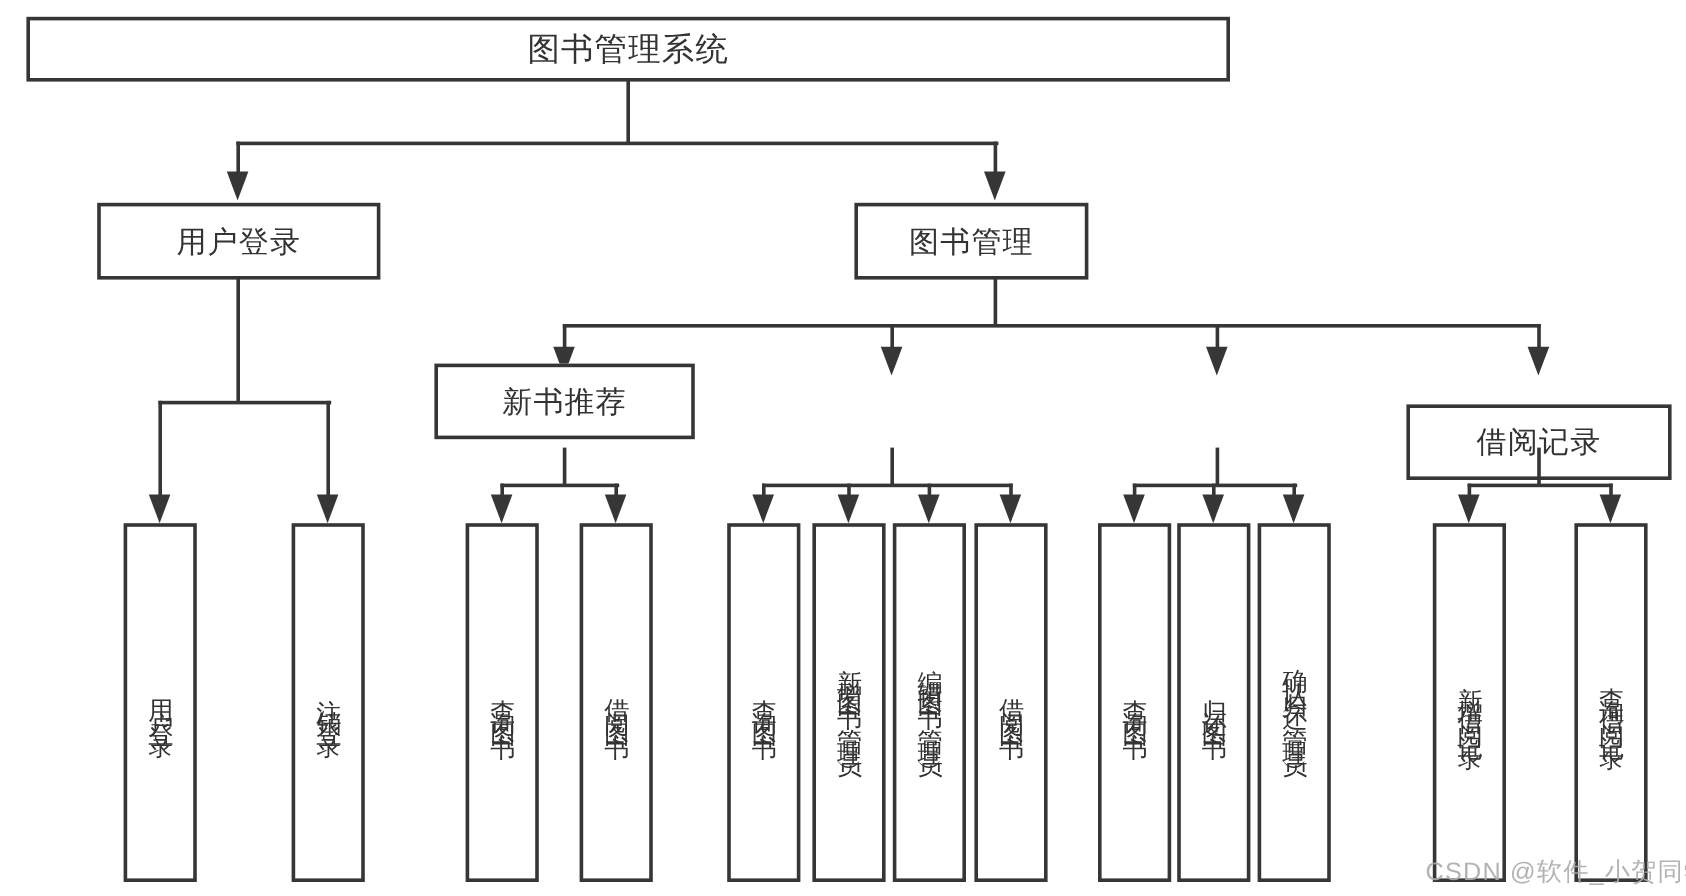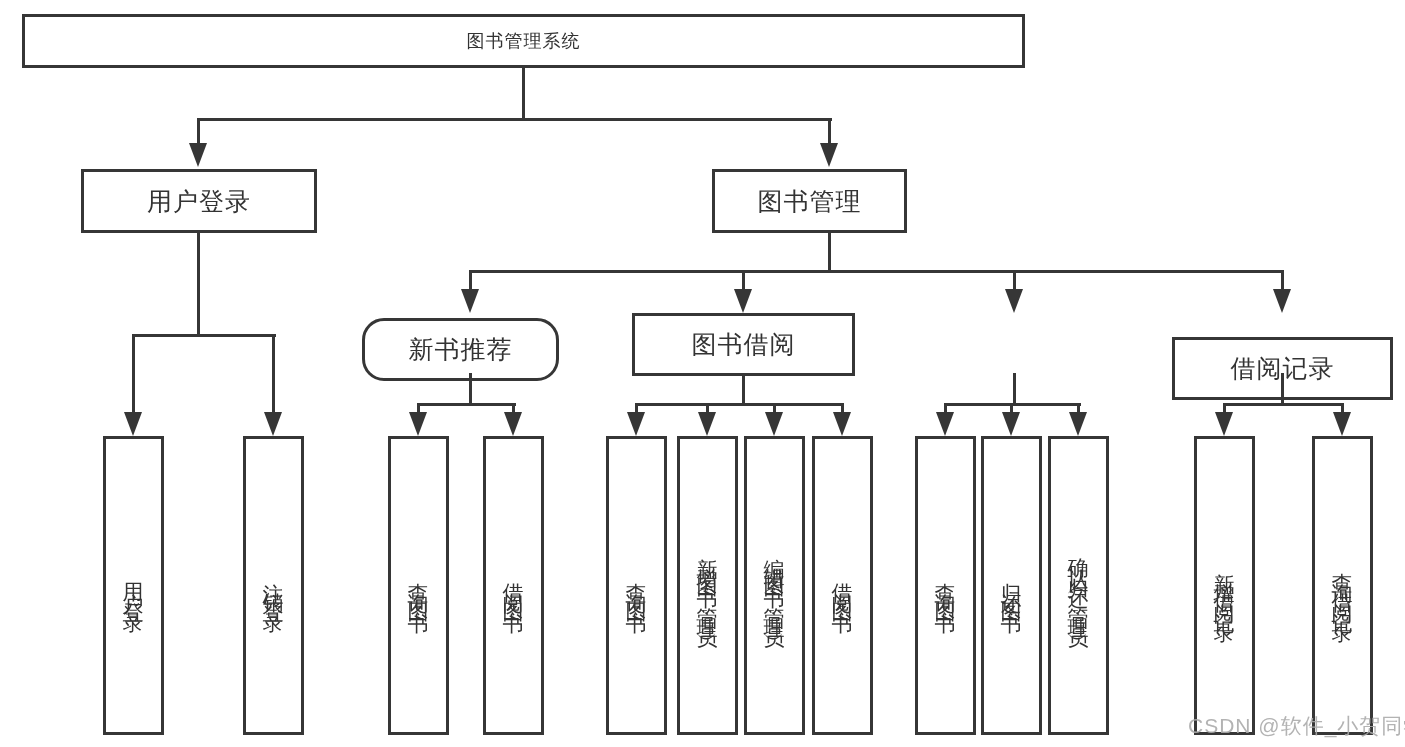--- a/index.html
+++ b/index.html
@@ -18,21 +18,21 @@
   }
   .box{
     position:absolute;box-sizing:border-box;
     border:3px solid var(--line);
     background:#fff;
     display:flex;align-items:center;justify-content:center;
     color:var(--text);
     font-size:25px;
     letter-spacing:1px;
   }
-  .box.root{font-size:18px;}
+  .box.root{font-size:27px;}
   .leaf{
     position:absolute;box-sizing:border-box;
     border:3px solid var(--line);
     background:#fff;
     display:flex;align-items:center;justify-content:center;
     color:var(--text);
   }
   .vtext{
     writing-mode:vertical-lr;
     text-orientation:mixed;
@@ -95,25 +95,22 @@
 
   <div class="vline" style="left:469px;top:270px;width:3px;height:22px;"></div>
   <div class="arrow" style="left:461px;top:289px;"></div>
   <div class="vline" style="left:742px;top:270px;width:3px;height:22px;"></div>
   <div class="arrow" style="left:734px;top:289px;"></div>
   <div class="vline" style="left:1013px;top:270px;width:3px;height:22px;"></div>
   <div class="arrow" style="left:1005px;top:289px;"></div>
   <div class="vline" style="left:1281px;top:270px;width:3px;height:22px;"></div>
   <div class="arrow" style="left:1273px;top:289px;"></div>
 
-  <div class="box" style="left:362px;top:318px;width:197px;height:63px;border-radius:22px;">
+  <div class="box" style="left:362px;top:303px;width:217px;height:63px;">
     <span>新书推荐</span>
-  </div>
-  <div class="box" style="left:632px;top:313px;width:223px;height:63px;">
-    <span>图书借阅</span>
   </div>
   <div class="box" style="left:1172px;top:313px;width:221px;height:63px;margin-top:24px;">
     <span>借阅记录</span>
   </div>
 
   <div class="vline" style="left:469px;top:373px;width:3px;height:32px;"></div>
   <div class="hline" style="left:417px;top:403px;width:99px;height:3px;"></div>
   <div class="vline" style="left:417px;top:403px;width:3px;height:15px;"></div>
   <div class="arrow" style="left:409px;top:412px;"></div>
   <div class="vline" style="left:512px;top:403px;width:3px;height:15px;"></div>

